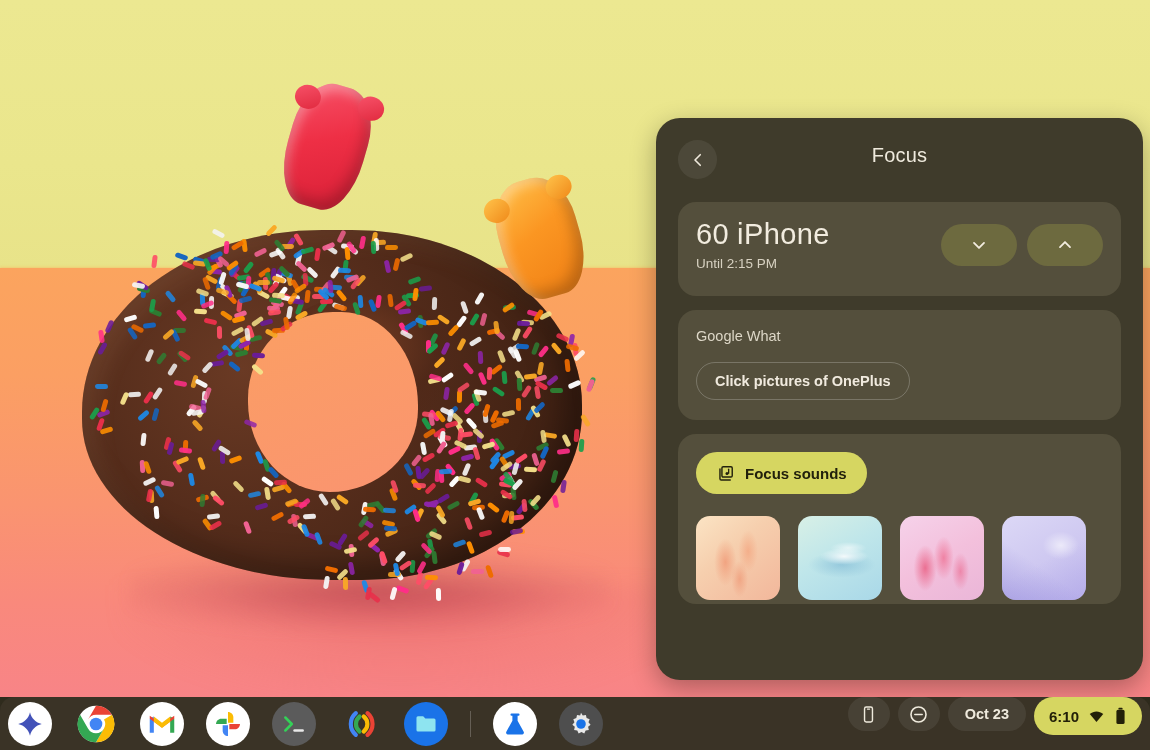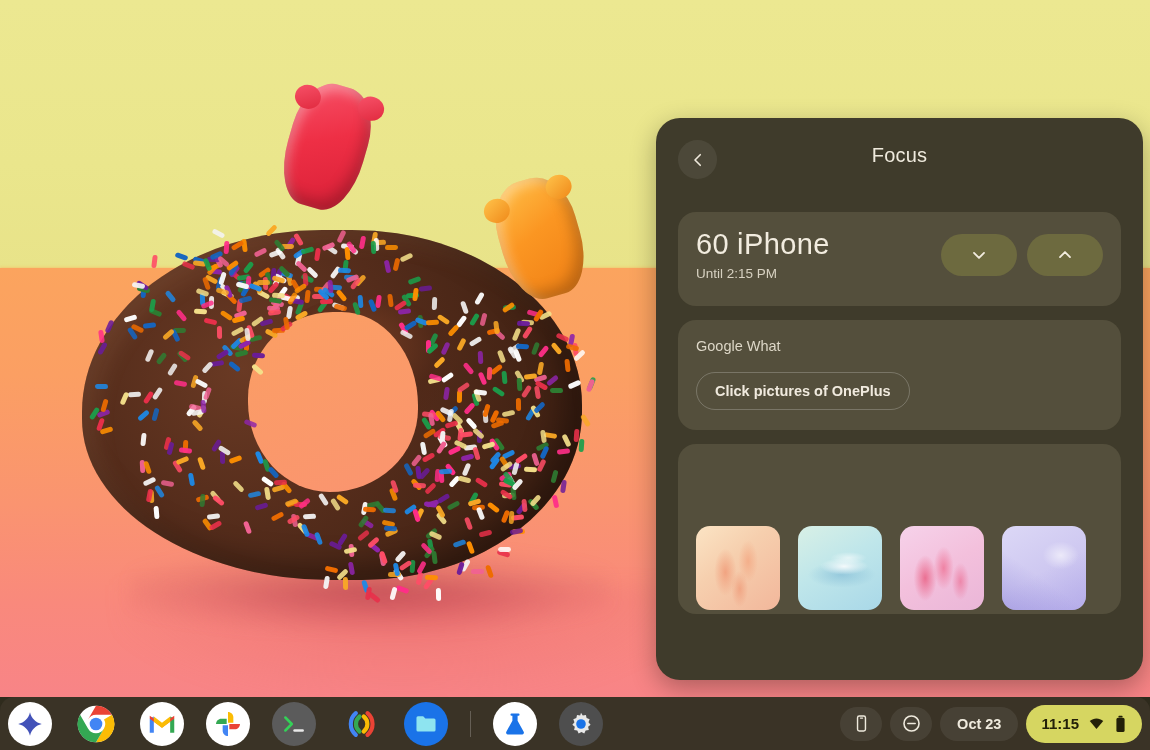--- a/index.html
+++ b/index.html
@@ -84,21 +84,21 @@
   .bear-orange::after { right: -5px; top: 4px; }
   .sprinkles { position: absolute; inset: 0; }
   .sp { position: absolute; width: 13px; height: 5px; border-radius: 3px; }
 
   
   .focus-panel {
     position: absolute; left: 656px; top: 118px; width: 487px; height: 562px;
     background: #3f3b2b; border-radius: 24px; overflow: hidden;
     box-shadow: 0 8px 26px rgba(0,0,0,.30);
   }
-  .panel-header { position: relative; height: 94px; }
+  .panel-header { position: relative; height: 84px; }
   .back-btn {
     position: absolute; left: 22px; top: 22px; width: 39px; height: 39px; border-radius: 50%;
     background: rgba(255,255,255,.07); display: flex; align-items: center; justify-content: center;
     cursor: pointer;
   }
   .panel-title {
     position: absolute; left: 0; right: 0; top: 26px; text-align: center;
     color: #efeadd; font-size: 20px; letter-spacing: .2px;
   }
 
@@ -178,21 +178,21 @@
   
   .shelf {
     position: absolute; left: 0; bottom: 0; width: 1150px; height: 53px;
     background: #3a3326; border-radius: 14px 14px 0 0;
   }
   .shelf-apps { position: absolute; left: 0; top: 0; height: 53px; display: flex; align-items: center; gap: 22px; padding-left: 6px; }
   .app { position: relative; width: 44px; height: 44px; border-radius: 50%; display: flex; align-items: center; justify-content: center; cursor: pointer; }
   .app.white { background: #fff; }
   .app-dot { position: absolute; left: 50%; transform: translateX(-50%); bottom: -7px; width: 11px; height: 3px; border-radius: 2px; background: #cfc8a8; }
   .shelf-sep { width: 1px; height: 26px; background: rgba(255,255,255,.22); }
-  .tray { position: absolute; right: 8px; top: 0; height: 53px; display: flex; align-items: center; gap: 8px; }
+  .tray { position: absolute; right: 8px; top: 0; height: 53px; display: flex; align-items: flex-start; gap: 8px; }
   .tray-btn { width: 42px; height: 34px; border-radius: 17px; background: rgba(255,255,255,.07); display: flex; align-items: center; justify-content: center; cursor: pointer; }
   .tray-date {
     height: 34px; border-radius: 17px; background: rgba(255,255,255,.07);
     display: flex; align-items: center; padding: 0 17px; color: #efeadd; font-size: 14.5px; font-weight: bold; cursor: pointer;
   }
   .tray-status {
     height: 38px; border-radius: 19px; background: #d6d661;
     display: flex; align-items: center; gap: 9px; padding: 0 15px; color: #232008; font-size: 15px; font-weight: bold; cursor: pointer;
   }
 </style>
@@ -770,20 +770,29 @@
 
     <div class="card tasks-card">
       <div class="tasks-label">Google What</div>
       <div class="chips">
         <div class="chip">Click pictures of OnePlus</div>
       </div>
     </div>
 
     <div class="card sounds-card">
       <div class="seg-wrap">
+        <div class="seg active">
+          <svg width="19" height="19" viewBox="0 0 24 24">
+            <rect x="7.5" y="3.5" width="13" height="13" rx="1.6" fill="none" stroke="#22210c" stroke-width="1.8"></rect>
+            <path d="M5 6.2 v12.3 a1.6 1.6 0 0 0 1.6 1.6 H18" fill="none" stroke="#22210c" stroke-width="1.8" stroke-linecap="round"></path>
+            <path d="M16 6.6 v5.1" fill="none" stroke="#22210c" stroke-width="1.6" stroke-linecap="round"></path>
+            <circle cx="13.9" cy="12.1" r="1.9" fill="#22210c"></circle>
+          </svg>
+          <span>Focus sounds</span>
+        </div>
       </div>
       <div class="thumbs">
         <div class="thumb t1"></div>
         <div class="thumb t2"></div>
         <div class="thumb t3"></div>
         <div class="thumb t4"></div>
       </div>
     </div>
   </div>
 
@@ -878,21 +887,21 @@
         </svg>
       </div>
       <div class="tray-btn">
         <svg width="21" height="21" viewBox="0 0 24 24">
           <circle cx="12" cy="12" r="8.6" fill="none" stroke="#efeadd" stroke-width="1.8"></circle>
           <path d="M7.8 12 h8.4" stroke="#efeadd" stroke-width="1.8" stroke-linecap="round"></path>
         </svg>
       </div>
       <div class="tray-date">Oct 23</div>
       <div class="tray-status">
-        <span>11:15</span>
+        <span>6:10</span>
         <svg width="17" height="17" viewBox="0 0 24 24">
           <path d="M2.5 8.4 C8 3.6 16 3.6 21.5 8.4 L12 19.6 Z" fill="#232008"></path>
         </svg>
         <svg width="13" height="18" viewBox="0 0 14 22">
           <rect x="4.4" y="1" width="5.2" height="2.1" rx="1" fill="#232008"></rect>
           <rect x="2" y="3.4" width="10" height="17.4" rx="2" fill="#232008"></rect>
         </svg>
       </div>
     </div>
   </div>

